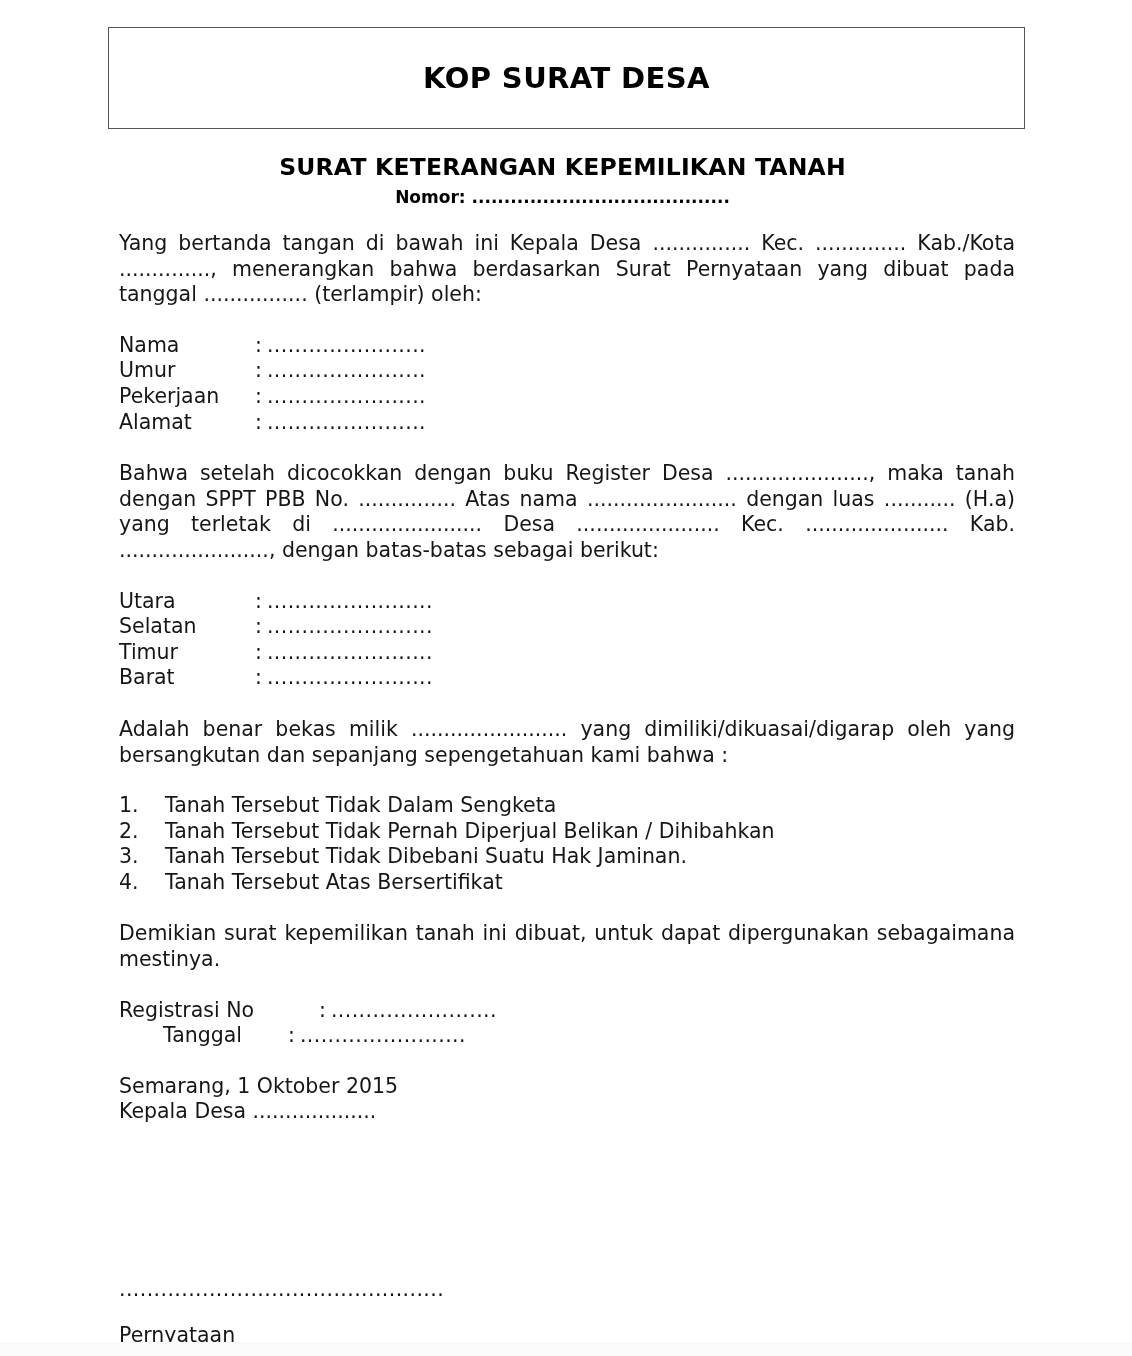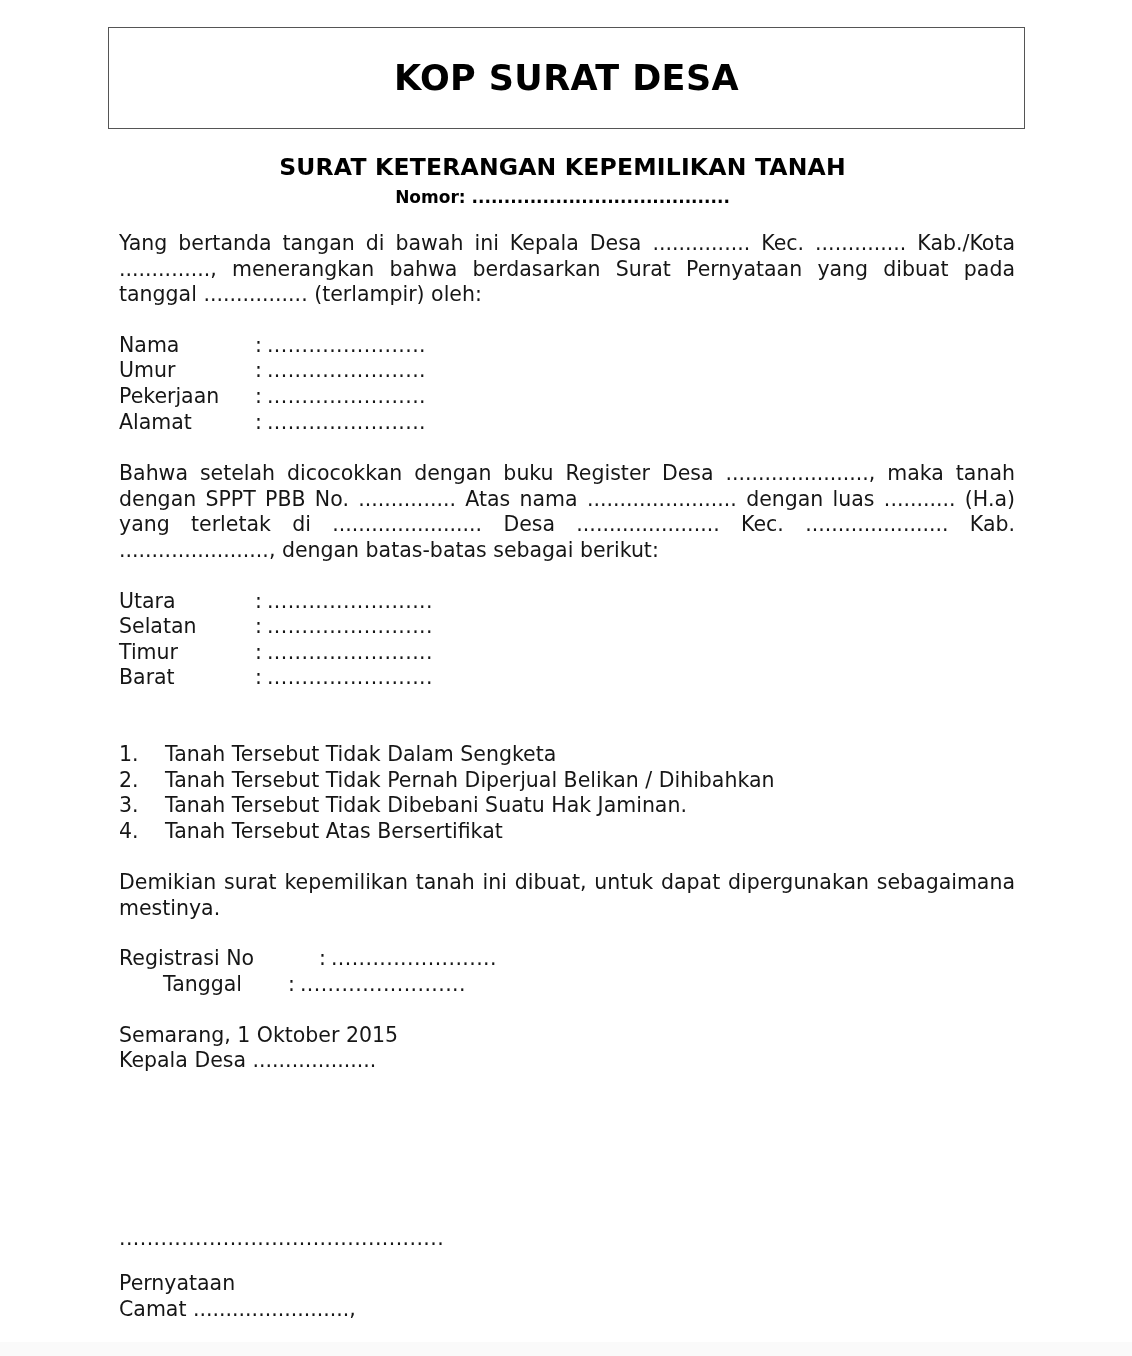--- a/index.html
+++ b/index.html
@@ -43,21 +43,21 @@
     width: 917px;
     height: 102px;
     border: 1.5px solid #555555;
     box-sizing: border-box;
     display: flex;
     align-items: center;
     justify-content: center;
     background: #ffffff;
   }
   .kop-title {
-    font-size: 35px;
+    font-size: 29px;
     font-weight: bold;
     letter-spacing: 0.4px;
     color: #000000;
     text-align: center;
   }
 
   
   .doc-title-wrap {
     position: absolute;
     left: 104px;
@@ -242,20 +242,21 @@
       </li>
       <li class="field-row">
         <span class="field-label">Barat</span>
         <span class="field-colon">:</span>
         <span class="field-dots">........................</span>
       </li>
     </ul>
 
     <div class="spacer-md"></div>
 
+    <p class="para">Adalah benar bekas milik ........................ yang dimiliki/dikuasai/digarap oleh yang bersangkutan dan sepanjang sepengetahuan kami bahwa :</p>
 
     <div class="spacer-sm"></div>
 
     <ol class="num-list">
       <li class="num-item">
         <span class="num-marker">1.</span>
         <span class="num-text">Tanah Tersebut Tidak Dalam Sengketa</span>
       </li>
       <li class="num-item">
         <span class="num-marker">2.</span>

